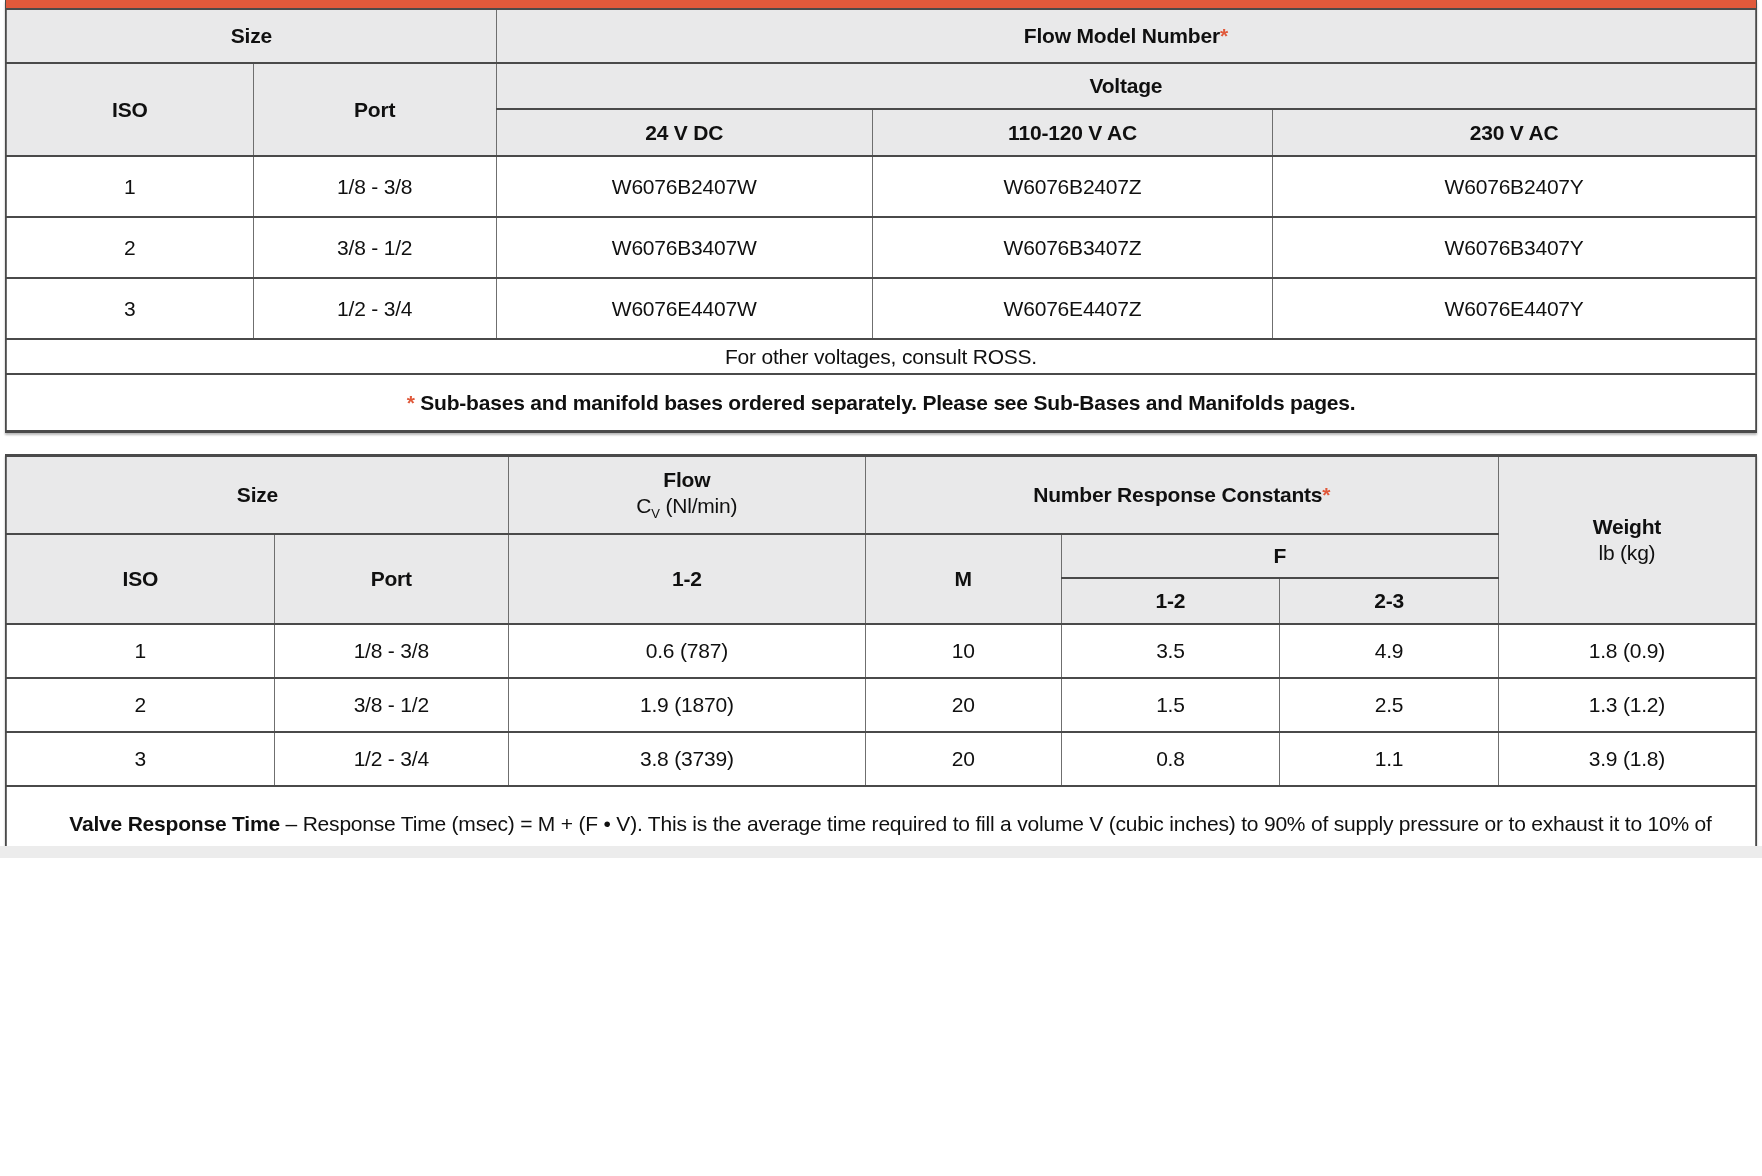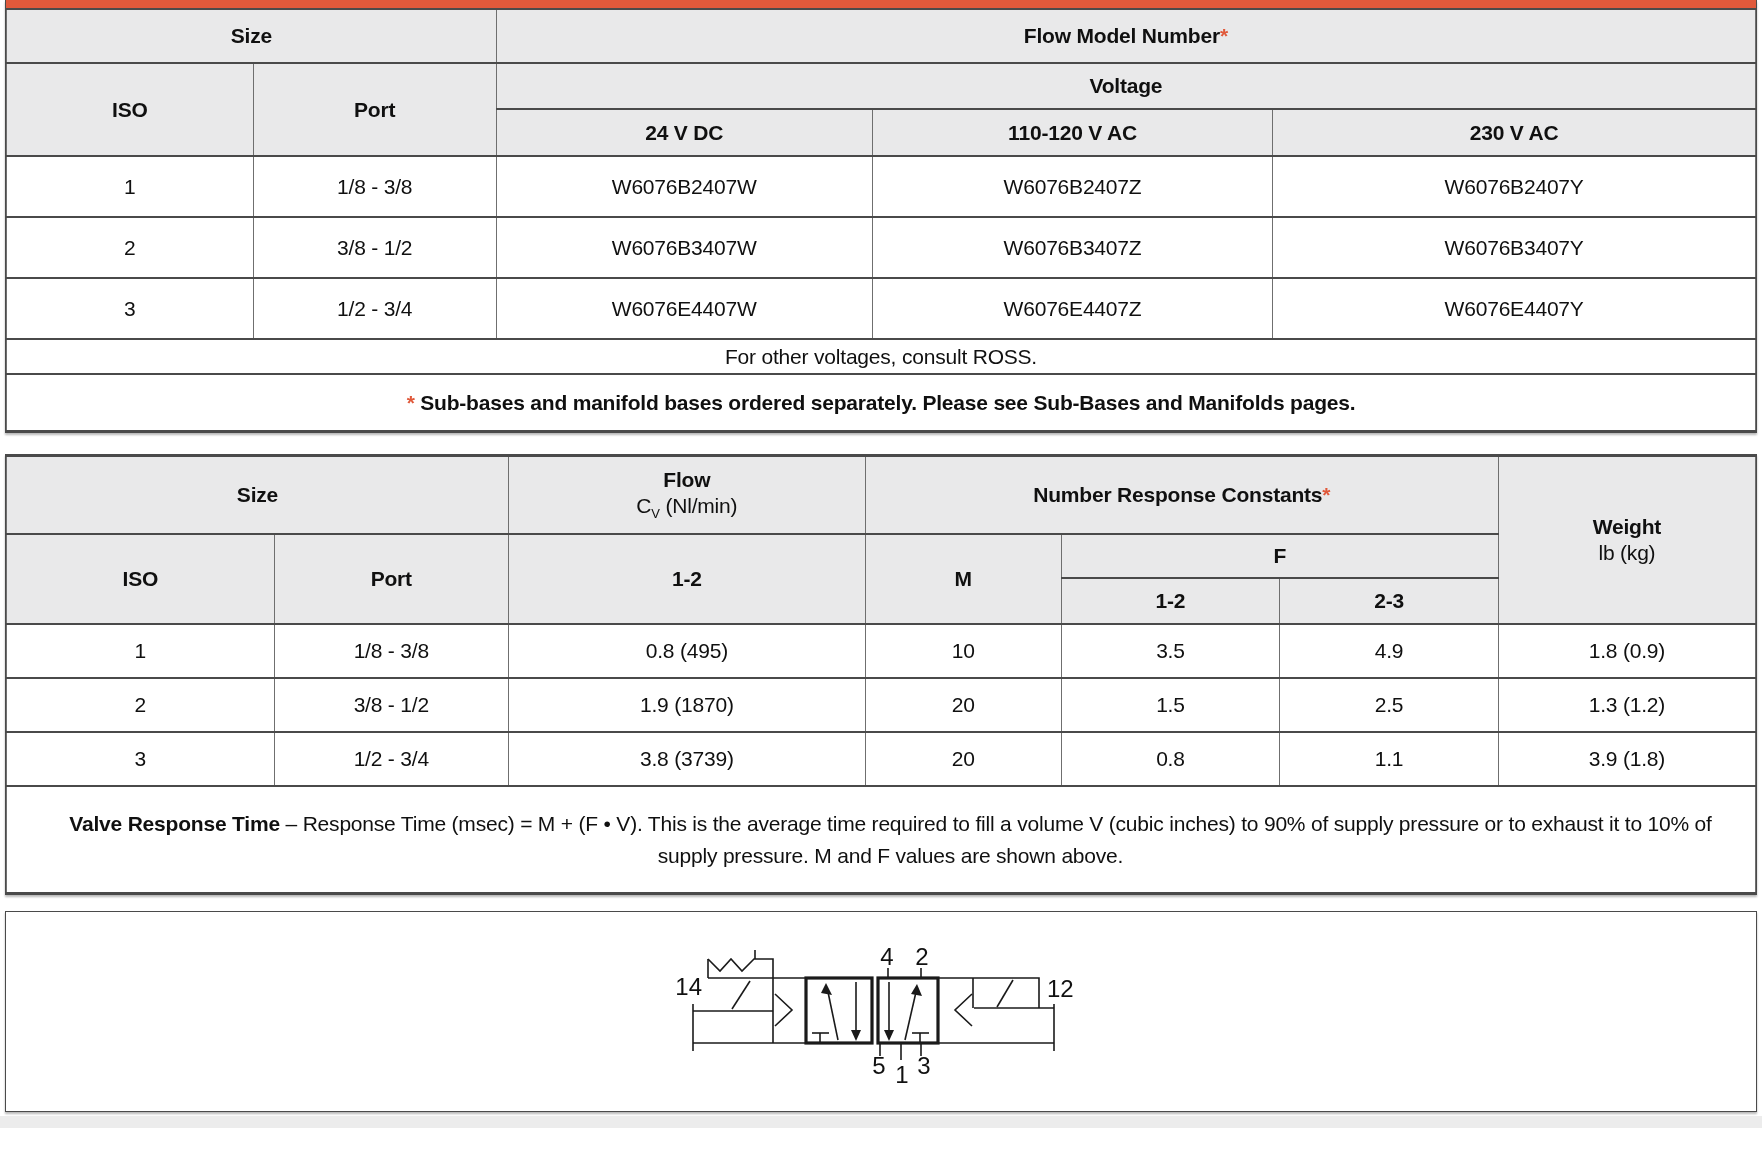--- a/index.html
+++ b/index.html
@@ -1,18 +1,18 @@
 <!DOCTYPE html>
 <html><head>
 <meta charset="utf-8">
 <style>
   html,body{margin:0;padding:0;background:#ffffff;}
   .sheet{
     position:relative;
-    width:1762px;height:1128px;
+    width:1762px;height:858px;
     background:#ffffff;
     font-family:"Liberation Sans", sans-serif;
     color:#111;
     box-sizing:border-box;
     padding:0 5px;
     overflow:hidden;
   }
   .block{
     border:1px solid #4a4a4a;
     box-shadow:0 2px 2px rgba(0,0,0,0.28);
@@ -140,21 +140,21 @@
         <th rowspan="2">M</th>
         <th colspan="2">F</th>
       </tr>
       <tr style="height:46px">
         <th>1-2</th>
         <th>2-3</th>
       </tr>
       <tr style="height:54px">
         <td>1</td>
         <td>1/8 - 3/8</td>
-        <td>0.8 (495)</td>
+        <td>0.6 (787)</td>
         <td>10</td>
         <td>3.5</td>
         <td>4.9</td>
         <td>1.8 (0.9)</td>
       </tr>
       <tr style="height:54px">
         <td>2</td>
         <td>3/8 - 1/2</td>
         <td>1.9 (1870)</td>
         <td>20</td>

